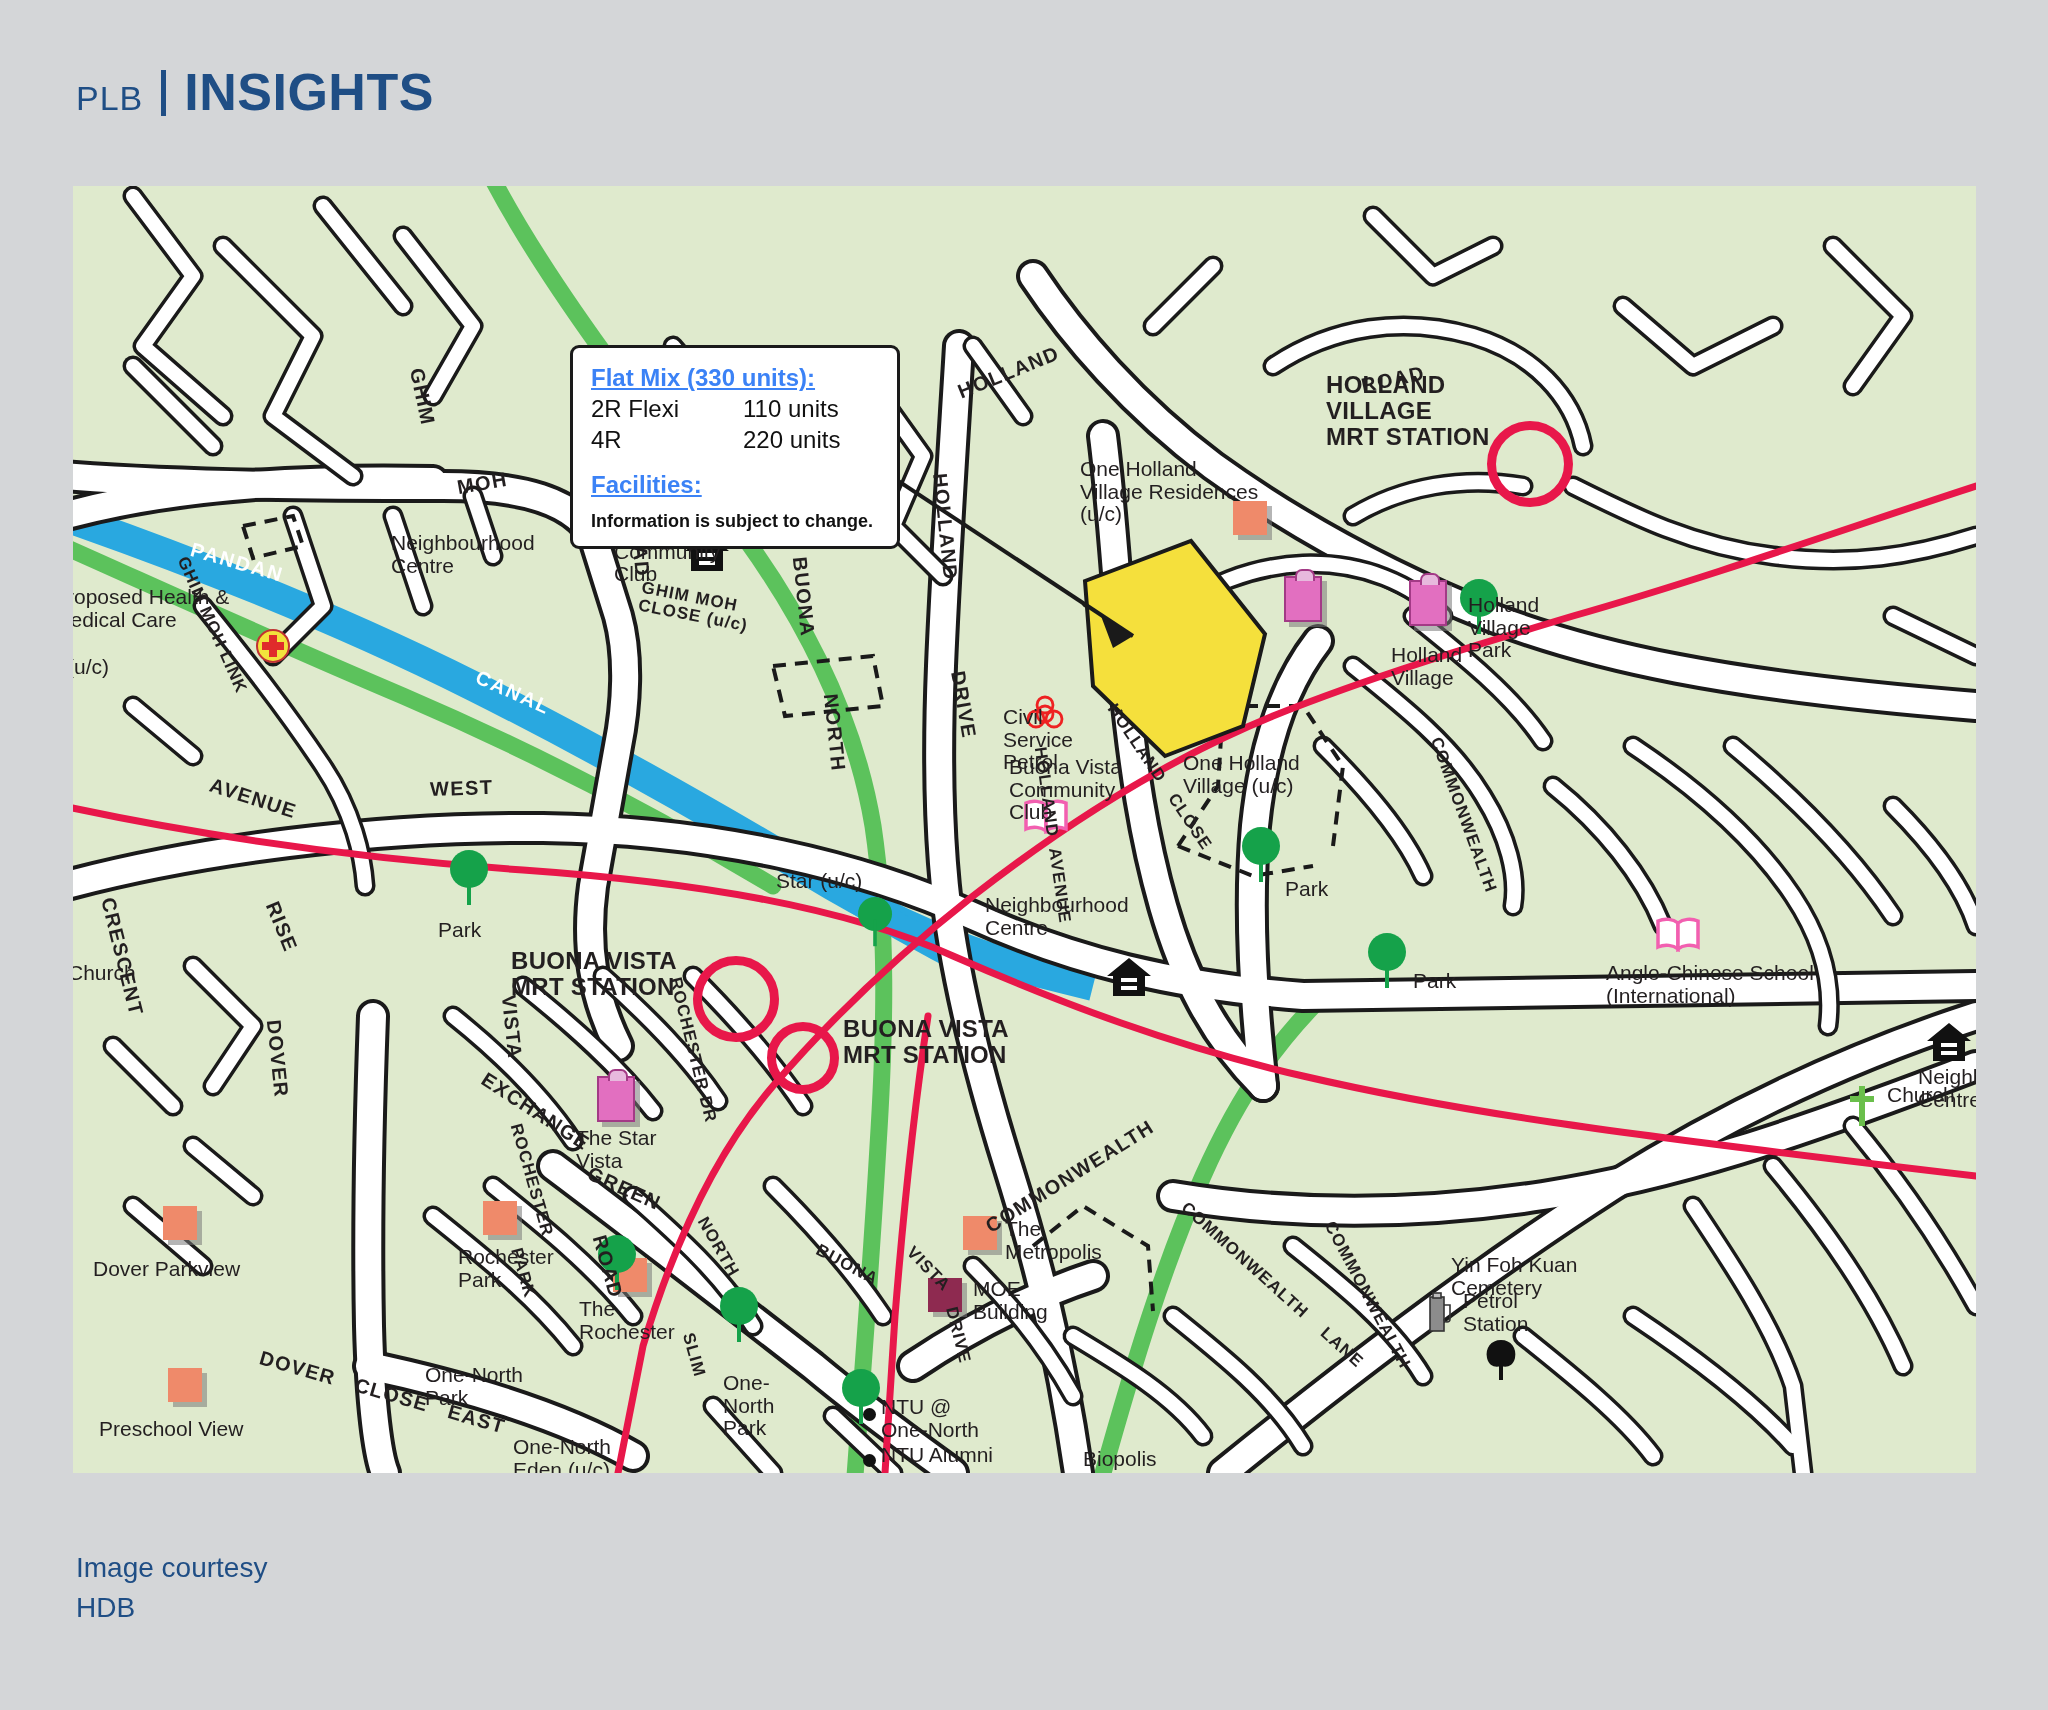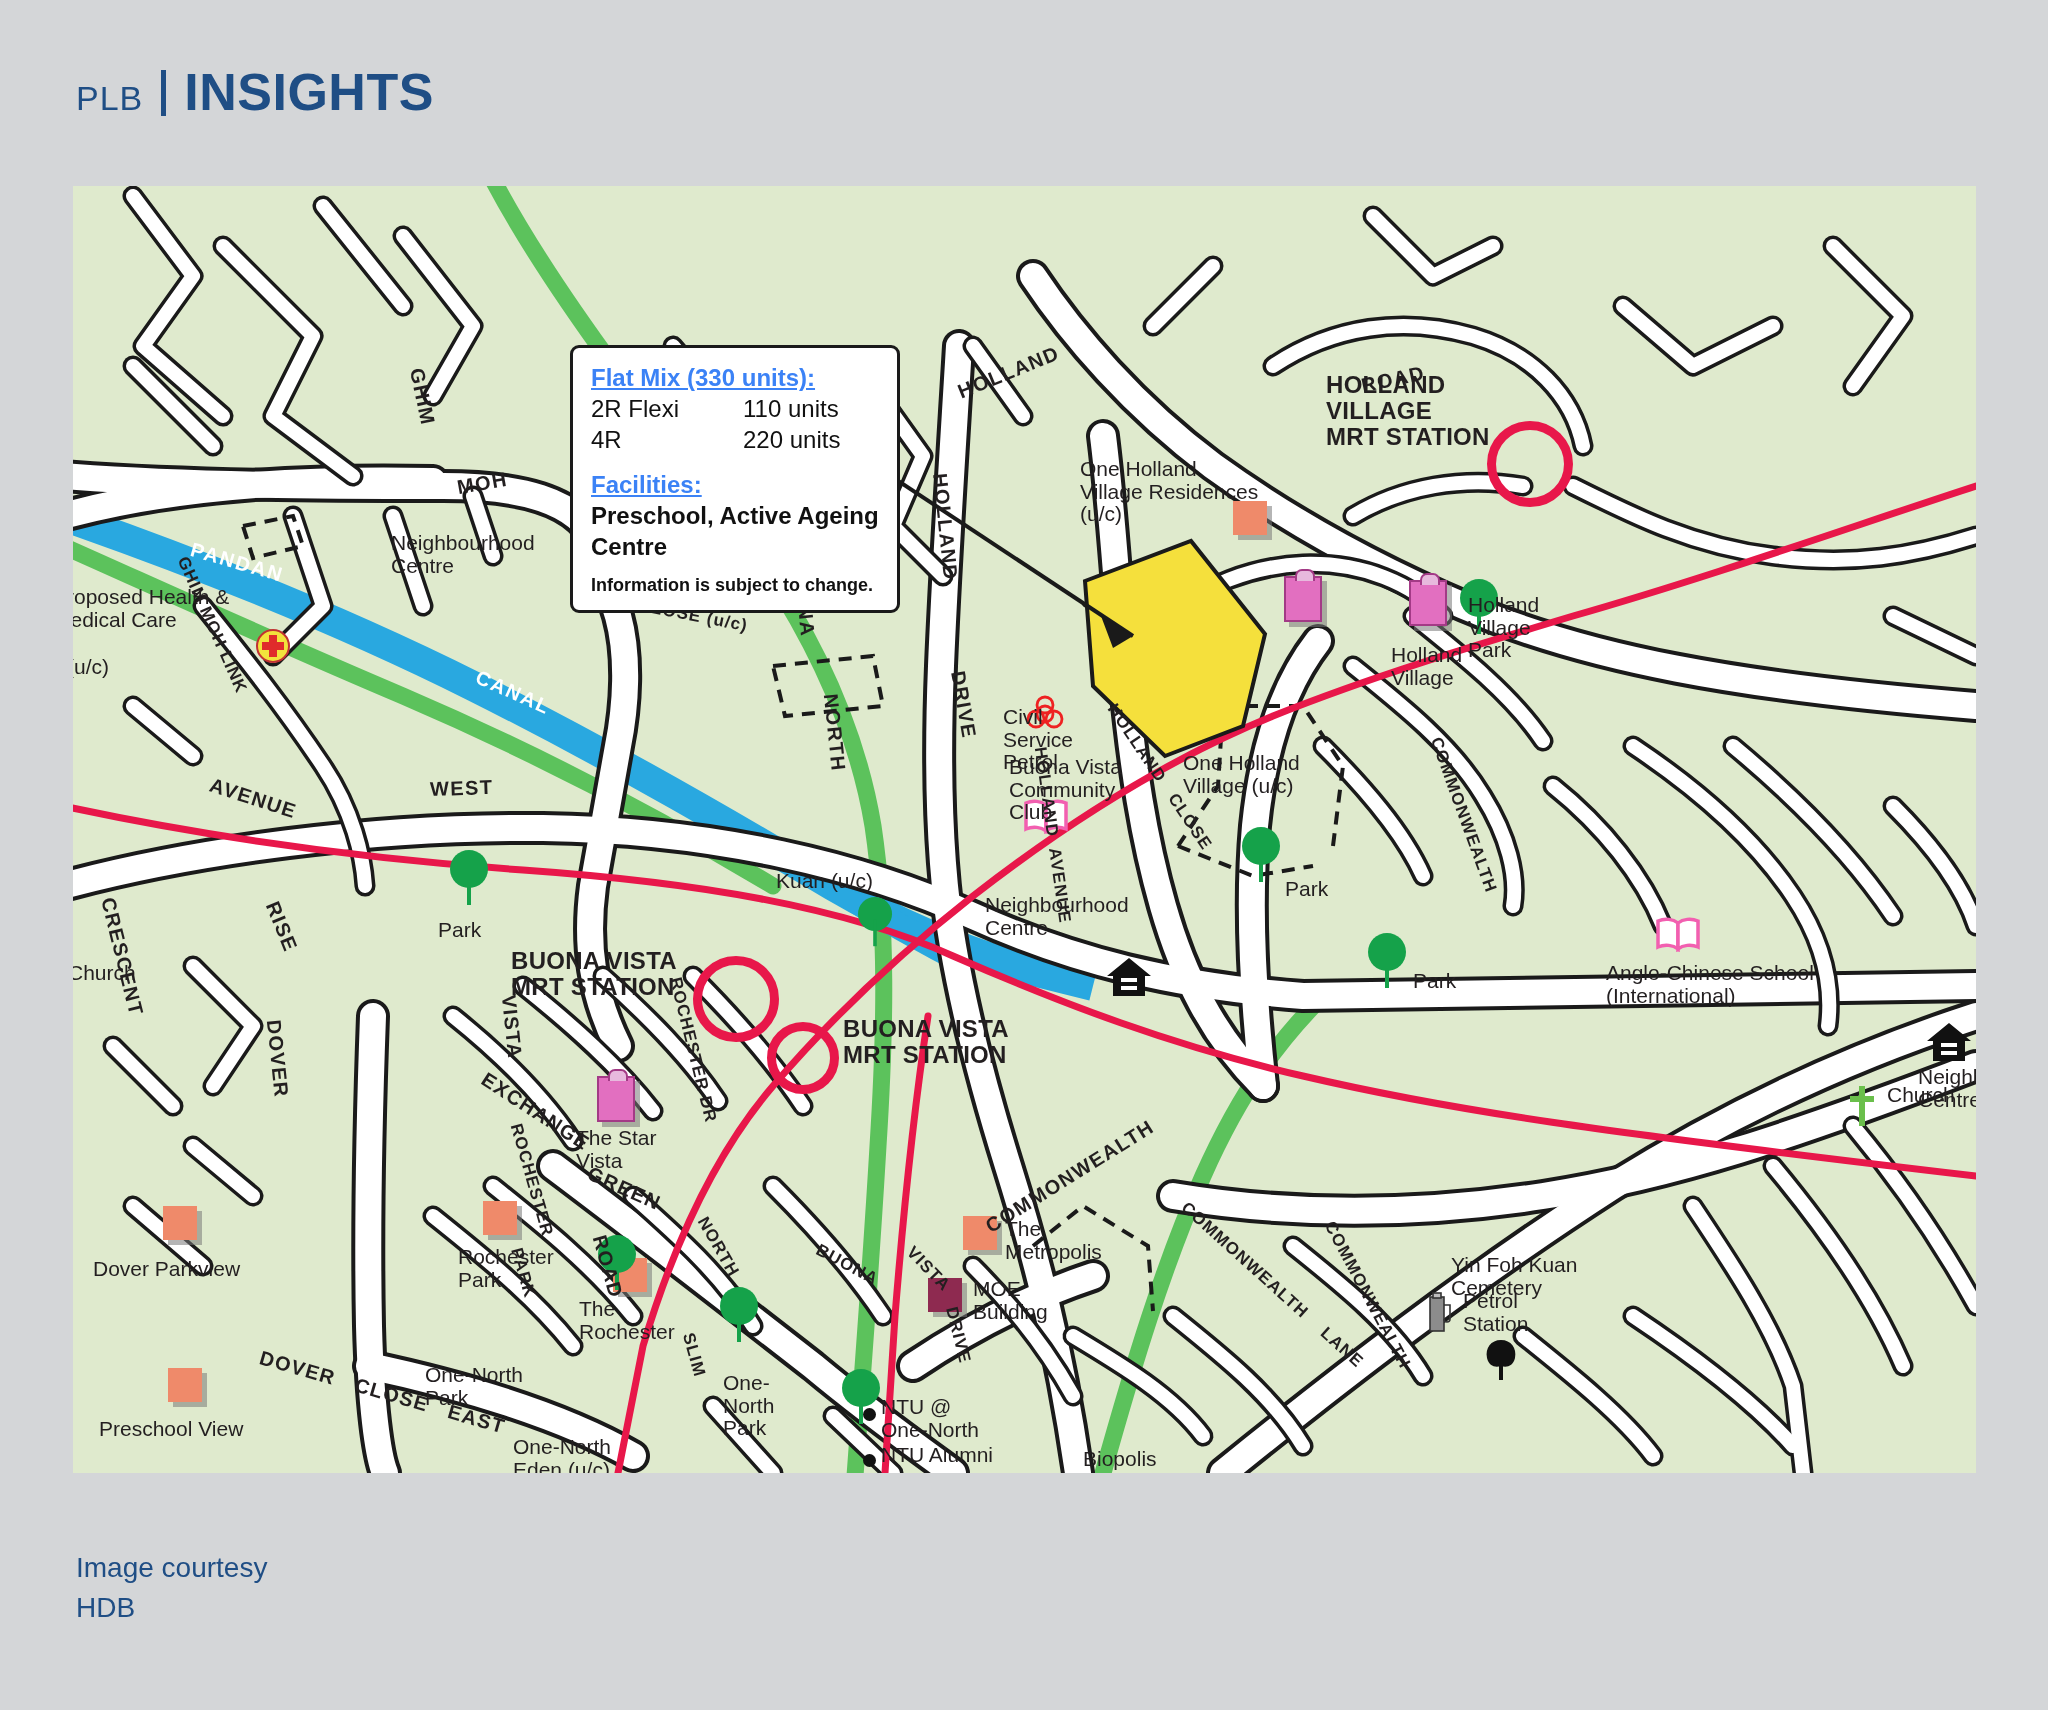--- a/index.html
+++ b/index.html
@@ -434,21 +434,21 @@
 
   <div class="lbl place" style="left:-20px;top:400px;">Proposed Health &amp;
 Medical Care</div>
   <div class="lbl place" style="left:-6px;top:470px;">(u/c)</div>
   <div class="lbl place" style="left:318px;top:346px;">Neighbourhood
 Centre</div>
   <div class="lbl place" style="left:541px;top:332px;">Ulu Pandan
 Community
 Club</div>
   <div class="lbl place" style="left:365px;top:733px;">Park</div>
-  <div class="lbl place" style="left:703px;top:684px;">Kuan (u/c)</div>
+  <div class="lbl place" style="left:703px;top:684px;">Star (u/c)</div>
 
   <div class="lbl place" style="left:1007px;top:272px;">One Holland
 Village Residences
 (u/c)</div>
   <div class="lbl place" style="left:930px;top:520px;">Civil
 Service
 Petrol</div>
   <div class="lbl place" style="left:1110px;top:566px;">One Holland
 Village (u/c)</div>
   <div class="lbl place" style="left:1212px;top:692px;">Park</div>
@@ -513,21 +513,20 @@
     <div class="ib-row">
       <span class="k">2R Flexi</span>
       <span class="v">110 units</span>
     </div>
     <div class="ib-row">
       <span class="k">4R</span>
       <span class="v">220 units</span>
     </div>
     <div class="ib-gap"></div>
     <div class="ib-h">Facilities:</div>
-    <div class="ib-body">Preschool, Active Ageing Centre</div>
     <div class="ib-note">Information is subject to change.</div>
   </div>
 
 </div>
 
 <div class="footer">
   <div>Image courtesy</div>
   <div>HDB</div>
 </div>
 

